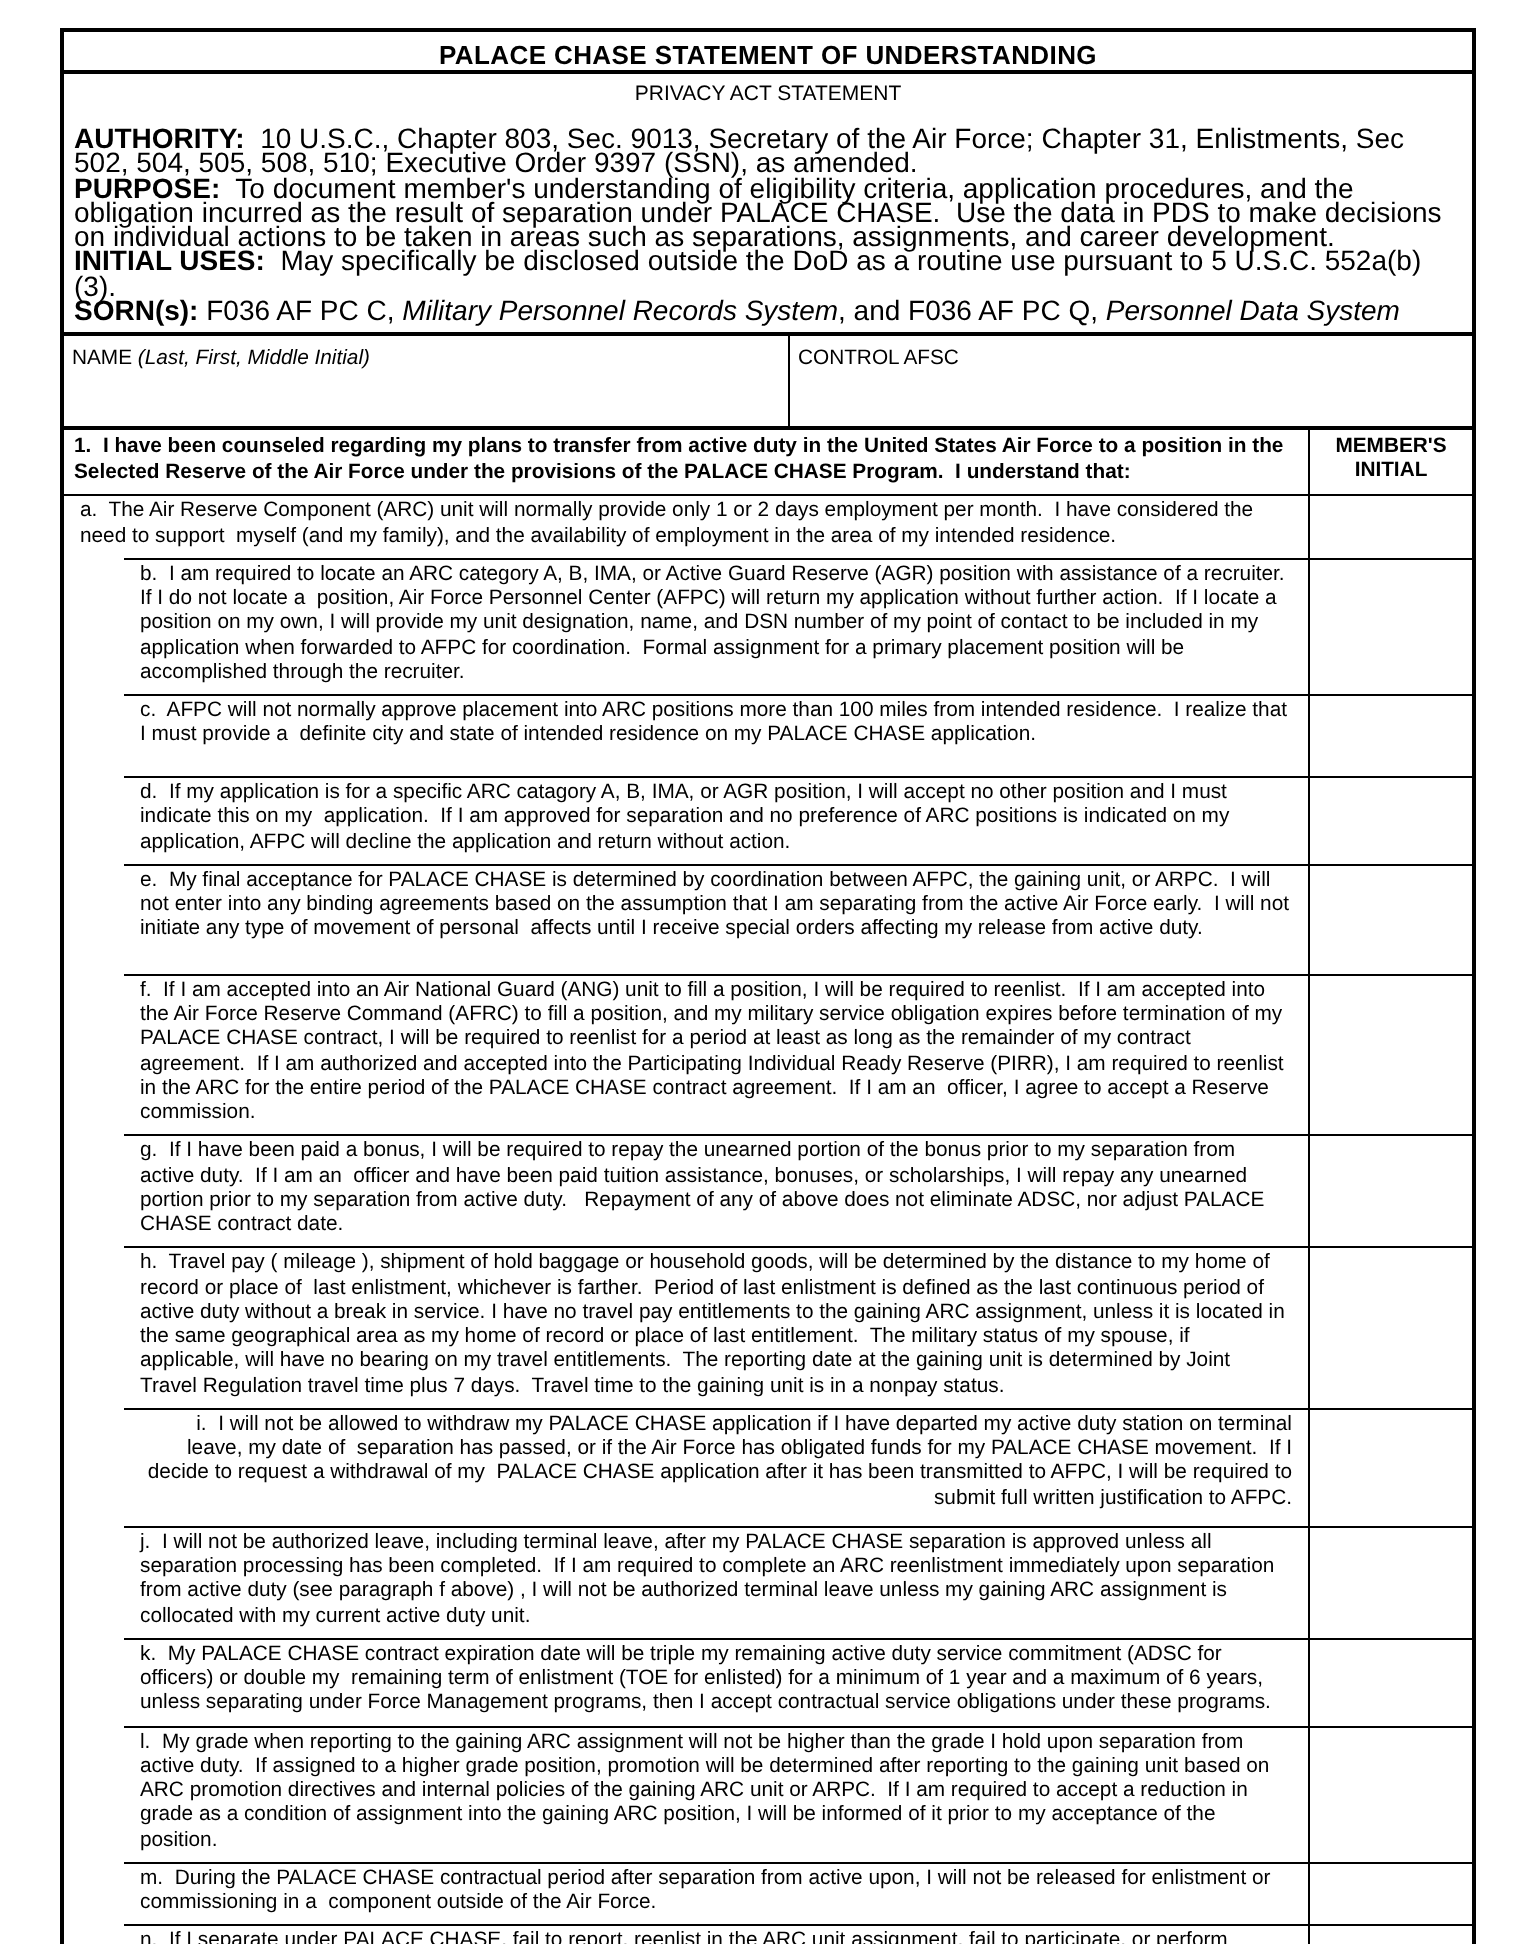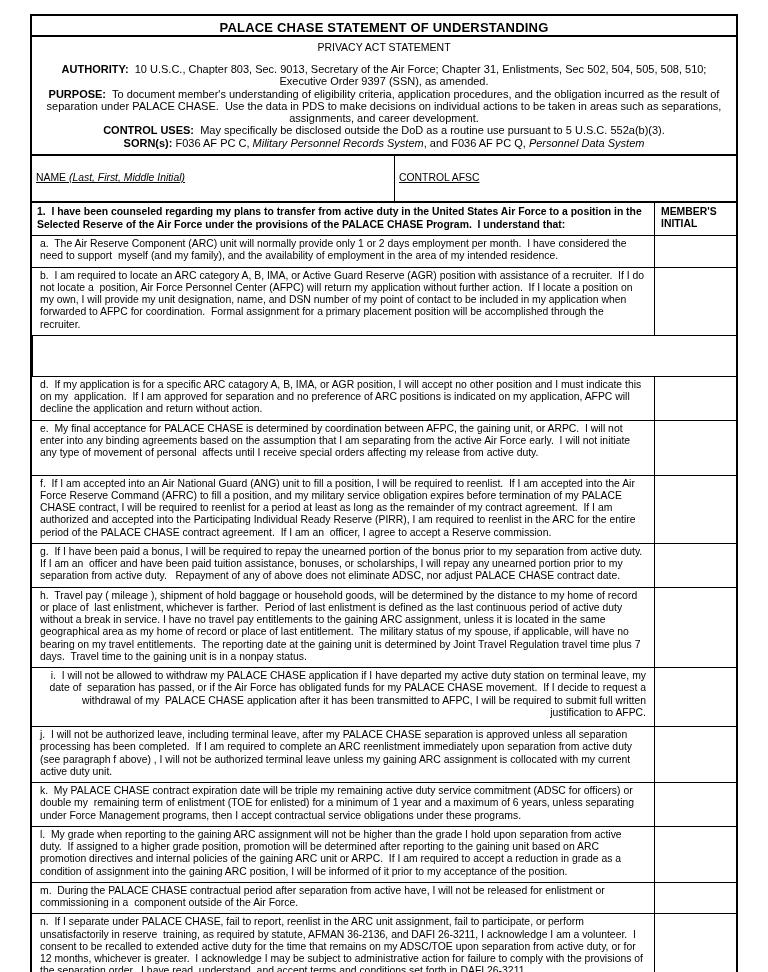--- a/index.html
+++ b/index.html
@@ -18,58 +18,58 @@
     border-bottom-width: 3px;
     background: #fff;
   }
   .title-row {
     text-align: center; font-weight: bold; font-size: 13px;
     padding: 4px 0 0; border-bottom: 2px solid #000; letter-spacing: .2px;
   }
   .privacy-header {
     text-align: center; font-weight: normal; font-size: 10.5px; padding: 4px 0 1px;
   }
-  .privacy-body { font-size: 11px; line-height: 12.3px; padding: 9px 5px 5px 5px; text-align: center; }
+  .privacy-body { font-size: 14px; line-height: 12.3px; padding: 9px 5px 5px 5px; }
   .privacy-line b { white-space: pre-wrap; }
   .privacy-line span { white-space: pre-wrap; }
   .privacy-line .it { font-style: italic; }
   .name-row { display: flex; border-top: 2px solid #000; height: 47px; }
-  .name-cell { border-right: 1px solid #000; padding: 16px 4px; font-size: 10.4px; text-decoration: underline; }
+  .name-cell { border-right: 1px solid #000; padding: 6px 4px; font-size: 10.4px; }
   .name-cell:last-child { border-right: none; }
   .name-cell .it { font-style: italic; }
   .w-name { width: 363px; } .w-rank { width: 165px; } .w-afsc { flex: 1; }
   .sec1-header { display: flex; border-top: 2.5px solid #000; border-bottom: 1.5px solid #000; }
   .sec1-text { flex: 1; font-weight: bold; font-size: 10.4px; line-height: 12.5px; padding: 3px 8px 4px 5px; white-space: pre-wrap; }
   .sec1-initial {
     width: 82px; border-left: 1.5px solid #000;
     font-weight: bold; font-size: 10.4px; line-height: 12px;
-    text-align: left; padding: 3px 6px 0 6px;
+    text-align: center; padding: 3px 6px 0 6px;
   }
   .item-row { display: flex; }
-  .item-row + .item-row { border-top: 1.5px solid #000; }
+  .item-row + .item-row { border-top: 1.5px solid #000; margin-left: 30px; }
   .item-cell { flex: 1; font-size: 10.4px; line-height: 12.25px; padding: 2px 8px 4px 8px; white-space: pre-wrap; }
   .initial-cell { width: 82px; border-left: 1.5px solid #000; }
   
   #items .item-row:nth-child(3)  { min-height: 41px; }
   #items .item-row:nth-child(5)  { min-height: 55px; }
   #items .item-row:nth-child(9)  { min-height: 59px; text-align: right; }
 </style>
 </head>
 <body>
 
 <div class="page">
   <div class="form">
 
     <div class="title-row">PALACE CHASE STATEMENT OF UNDERSTANDING</div>
 
     <div class="privacy-header">PRIVACY ACT STATEMENT</div>
     <div class="privacy-body" id="privacy-body">
         <div class="privacy-line"><b>AUTHORITY:</b><span>  10 U.S.C., Chapter 803, Sec. 9013, Secretary of the Air Force; Chapter 31, Enlistments, Sec 502, 504, 505, 508, 510; Executive Order 9397 (SSN), as amended.</span></div>
         <div class="privacy-line"><b>PURPOSE:</b><span>  To document member's understanding of eligibility criteria, application procedures, and the obligation incurred as the result of separation under PALACE CHASE.  Use the data in PDS to make decisions on individual actions to be taken in areas such as separations, assignments, and career development.</span></div>
-        <div class="privacy-line"><b>CONTROL USES:</b><span>  May specifically be disclosed outside the DoD as a routine use pursuant to 5 U.S.C. 552a(b)(3).</span></div>
+        <div class="privacy-line"><b>INITIAL USES:</b><span>  May specifically be disclosed outside the DoD as a routine use pursuant to 5 U.S.C. 552a(b)(3).</span></div>
         <div class="privacy-line"><b>SORN(s):</b><span> F036 AF PC C, </span><span class="it">Military Personnel Records System</span><span>, and F036 AF PC Q, </span><span class="it">Personnel Data System</span></div>
       </div>
 
     <div class="name-row" id="name-row">
         <div class="name-cell w-name"><span>NAME</span><span class="it"> (Last, First, Middle Initial)</span></div>
         <div class="name-cell w-afsc"><span>CONTROL AFSC</span></div>
       </div>
 
     <div class="sec1-header">
       <div class="sec1-text">1.  I have been counseled regarding my plans to transfer from active duty in the United States Air Force to a position in the Selected Reserve of the Air Force under the provisions of the PALACE CHASE Program.  I understand that:</div>
@@ -79,20 +79,21 @@
     <div id="items">
         <div class="item-row">
           <div class="item-cell">a.  The Air Reserve Component (ARC) unit will normally provide only 1 or 2 days employment per month.  I have considered the need to support  myself (and my family), and the availability of employment in the area of my intended residence.</div>
           <div class="initial-cell"></div>
         </div>
         <div class="item-row">
           <div class="item-cell">b.  I am required to locate an ARC category A, B, IMA, or Active Guard Reserve (AGR) position with assistance of a recruiter.  If I do not locate a  position, Air Force Personnel Center (AFPC) will return my application without further action.  If I locate a position on my own, I will provide my unit designation, name, and DSN number of my point of contact to be included in my application when forwarded to AFPC for coordination.  Formal assignment for a primary placement position will be accomplished through the recruiter.</div>
           <div class="initial-cell"></div>
         </div>
         <div class="item-row">
+          <div class="item-cell">c.  AFPC will not normally approve placement into ARC positions more than 100 miles from intended residence.  I realize that I must provide a  definite city and state of intended residence on my PALACE CHASE application.</div>
           <div class="initial-cell"></div>
         </div>
         <div class="item-row">
           <div class="item-cell">d.  If my application is for a specific ARC catagory A, B, IMA, or AGR position, I will accept no other position and I must indicate this on my  application.  If I am approved for separation and no preference of ARC positions is indicated on my application, AFPC will decline the application and return without action.</div>
           <div class="initial-cell"></div>
         </div>
         <div class="item-row">
           <div class="item-cell">e.  My final acceptance for PALACE CHASE is determined by coordination between AFPC, the gaining unit, or ARPC.  I will not enter into any binding agreements based on the assumption that I am separating from the active Air Force early.  I will not initiate any type of movement of personal  affects until I receive special orders affecting my release from active duty.</div>
           <div class="initial-cell"></div>
         </div>
@@ -118,21 +119,21 @@
         </div>
         <div class="item-row">
           <div class="item-cell">k.  My PALACE CHASE contract expiration date will be triple my remaining active duty service commitment (ADSC for officers) or double my  remaining term of enlistment (TOE for enlisted) for a minimum of 1 year and a maximum of 6 years, unless separating under Force Management programs, then I accept contractual service obligations under these programs.</div>
           <div class="initial-cell"></div>
         </div>
         <div class="item-row">
           <div class="item-cell">l.  My grade when reporting to the gaining ARC assignment will not be higher than the grade I hold upon separation from active duty.  If assigned to a higher grade position, promotion will be determined after reporting to the gaining unit based on ARC promotion directives and internal policies of the gaining ARC unit or ARPC.  If I am required to accept a reduction in grade as a condition of assignment into the gaining ARC position, I will be informed of it prior to my acceptance of the position.</div>
           <div class="initial-cell"></div>
         </div>
         <div class="item-row">
-          <div class="item-cell">m.  During the PALACE CHASE contractual period after separation from active have, I will not be released for enlistment or commissioning in a  component outside of the Air Force.</div>
+          <div class="item-cell">m.  During the PALACE CHASE contractual period after separation from active upon, I will not be released for enlistment or commissioning in a  component outside of the Air Force.</div>
           <div class="initial-cell"></div>
         </div>
         <div class="item-row">
           <div class="item-cell">n.  If I separate under PALACE CHASE, fail to report, reenlist in the ARC unit assignment, fail to participate, or perform unsatisfactorily in reserve  training, as required by statute, AFMAN 36-2136, and DAFI 26-3211, I acknowledge I am a volunteer.  I consent to be recalled to extended active duty for the time that remains on my ADSC/TOE upon separation from active duty, or for 12 months, whichever is greater.  I acknowledge I may be subject to administrative action for failure to comply with the provisions of the separation order.  I have read, understand, and accept terms and conditions set forth in DAFI 26-3211.</div>
           <div class="initial-cell"></div>
         </div>
       </div>
 
   </div>
 

